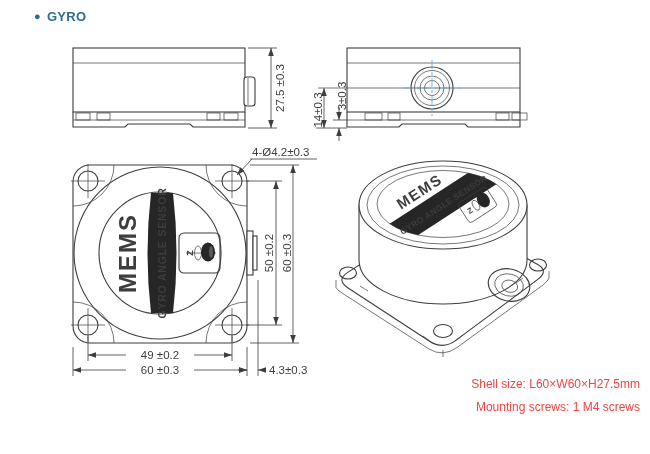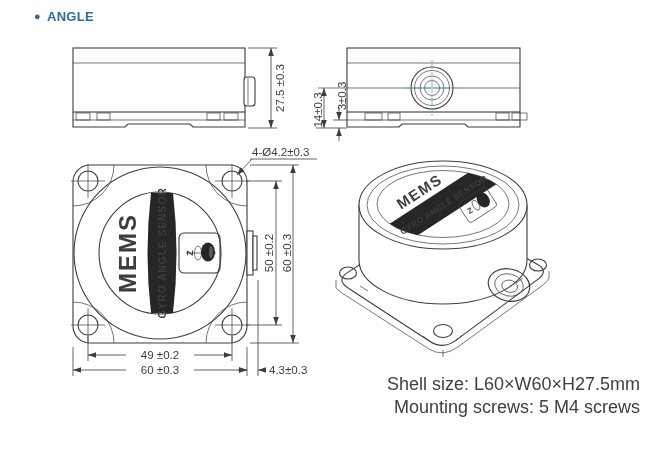--- a/index.html
+++ b/index.html
@@ -1,39 +1,39 @@
 <!DOCTYPE html>
 <html><head>
 <meta charset="utf-8">
 <style>
   html,body{margin:0;padding:0;background:#ffffff;}
   .page{position:relative;width:650px;height:454px;background:#ffffff;overflow:hidden;
         font-family:"Liberation Sans",sans-serif;}
   .title{position:absolute;left:34px;top:9px;display:flex;align-items:center;gap:6px;
          color:#2e6d8e;font-size:13px;font-weight:bold;letter-spacing:.3px;}
   .title .bullet{font-size:11px;line-height:1;}
-  .specs{position:absolute;right:10px;top:373px;text-align:right;color:#404040;
-         font-size:18px;line-height:23px;}
+  .specs{position:absolute;right:10px;top:373px;text-align:right;color:#ef4444;
+         font-size:12px;line-height:23px;}
   svg{position:absolute;left:0;top:0;}
   svg text{font-family:"Liberation Sans",sans-serif;fill:#3d3d3d;}
   .dim{font-size:11.5px;}
   .ln{stroke:#3d3d3d;stroke-width:1.1;fill:none;}
   .lnw{stroke:#3d3d3d;stroke-width:1.1;fill:#ffffff;}
   .thin{stroke:#3d3d3d;stroke-width:0.7;fill:none;}
   .dln{stroke:#3d3d3d;stroke-width:0.8;fill:none;}
   .cl{stroke:#66b0d8;stroke-width:0.9;fill:none;stroke-dasharray:9 3 3 3;}
 </style>
 </head>
 <body>
 
 <div class="page">
 
   <div class="title">
     <span class="bullet">●</span>
-    <span>ANGLE</span>
+    <span>GYRO</span>
   </div>
 
   <svg width="650" height="454" viewBox="0 0 650 454">
     <defs>
       <marker id="arr" viewBox="0 0 10 7" refX="10" refY="3.5" markerWidth="10" markerHeight="8" orient="auto-start-reverse" markerUnits="strokeWidth">
         <path d="M0,0 L10,3.5 L0,7 Z" fill="#3d3d3d"></path>
       </marker>
       <clipPath id="isoFace">
           <ellipse cx="443" cy="204" rx="66" ry="33.5"></ellipse>
         </clipPath>
@@ -192,16 +192,16 @@
       <g transform="rotate(14 509 285)">
         <ellipse class="ln" cx="509" cy="285" rx="21" ry="16" fill="#fff"></ellipse>
         <ellipse class="thin" cx="509" cy="285" rx="14.5" ry="11"></ellipse>
         <ellipse class="thin" cx="510" cy="286" rx="8" ry="6"></ellipse>
       </g>
     </g>
   </svg>
 
   <div class="specs">
     <div>Shell size: L60×W60×H27.5mm</div>
-    <div>Mounting screws: 5 M4 screws</div>
+    <div>Mounting screws: 1 M4 screws</div>
   </div>
 
 </div>
 
 </body></html>

